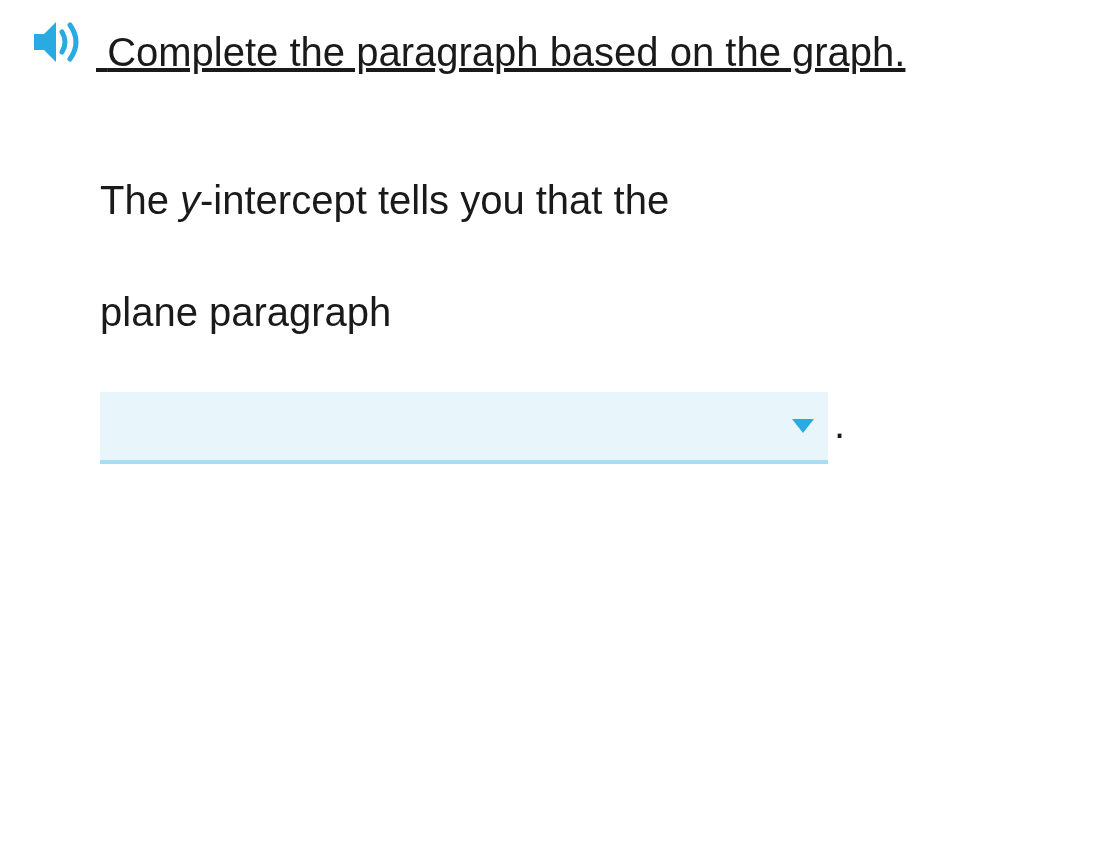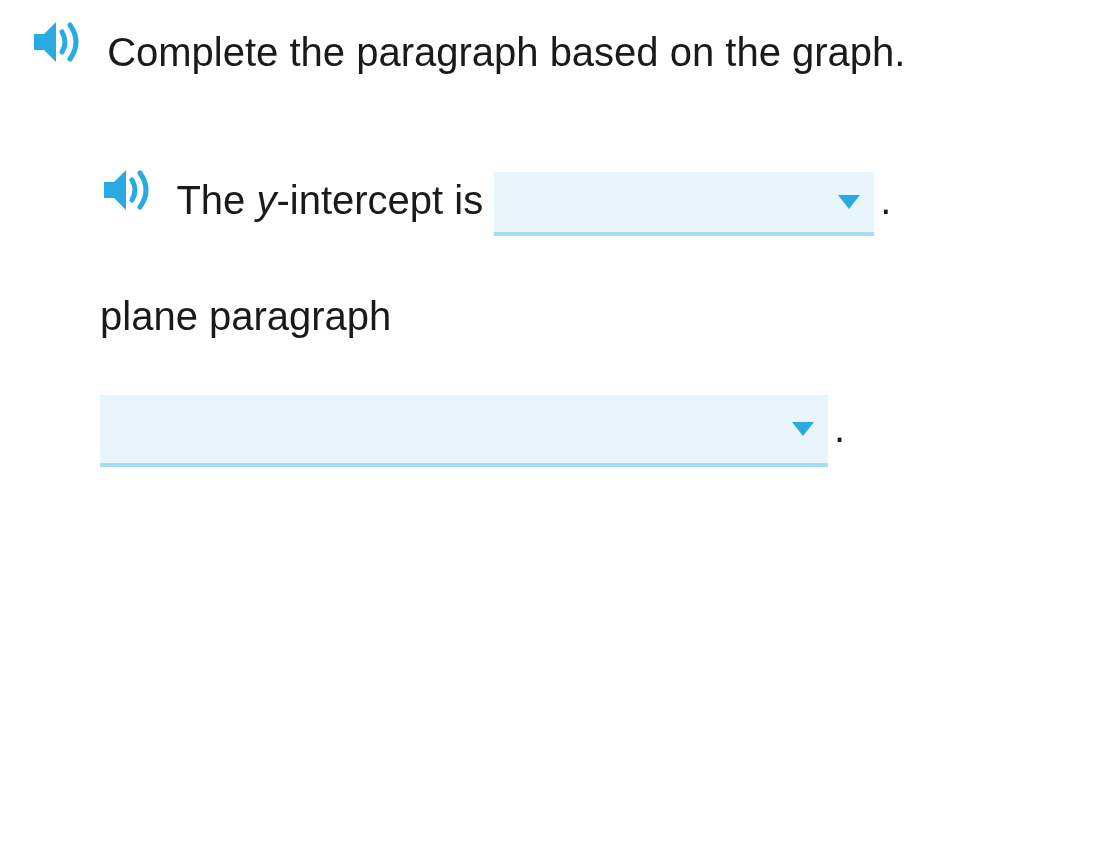--- a/index.html
+++ b/index.html
@@ -12,20 +12,21 @@
       background: #ffffff;
       width: 1106px;
       height: 861px;
       padding: 20px 30px;
       color: #1a1a1a;
       font-size: 40px;
       line-height: 1.6;
     }
     .prompt-section {
       margin-bottom: 60px;
+      text-decoration: underline;
     }
     .prompt-text {
       display: inline;
     }
     .answer-section {
       padding-left: 70px;
       line-height: 2.6;
     }
     .speaker-icon {
       display: inline-block;
@@ -85,35 +86,24 @@
       <path d="M 4 16 L 14 16 L 26 4 L 26 44 L 14 32 L 4 32 Z" fill="#29abe2"></path>
       <path d="M 32 14 Q 38 24 32 34" fill="none" stroke="#29abe2" stroke-width="5" stroke-linecap="round"></path>
       <path d="M 40 7 Q 52 24 40 41" fill="none" stroke="#29abe2" stroke-width="5" stroke-linecap="round"></path>
     </svg>
   </span>
   <span class="prompt-text">Complete the paragraph based on the graph.</span>
 </div>
 
 <div class="answer-section">
 
+
   <div class="line-block">
-    <span class="speaker-icon">
-      <svg width="54" height="48" viewBox="0 0 54 48">
-        <path d="M 4 16 L 14 16 L 26 4 L 26 44 L 14 32 L 4 32 Z" fill="#29abe2"></path>
-        <path d="M 32 14 Q 38 24 32 34" fill="none" stroke="#29abe2" stroke-width="5" stroke-linecap="round"></path>
-        <path d="M 40 7 Q 52 24 40 41" fill="none" stroke="#29abe2" stroke-width="5" stroke-linecap="round"></path>
-      </svg>
-    </span>
-    <span class="inline-text">The </span><span class="italic-y inline-text">y</span><span class="inline-text">-intercept is </span>
-    <span class="dropdown dropdown-small">
-      <span></span>
-      <span class="dropdown-caret"></span>
-    </span><span class="period">.</span>
+    <span class="inline-text">The </span><span class="italic-y inline-text">y</span><span class="inline-text">-intercept tells you that the</span>
   </div>
-
 
   <div class="line-block">
     <span class="inline-text">plane paragraph</span>
   </div>
 
   <div class="line-block">
     <span class="dropdown dropdown-large">
       <span></span>
       <span class="dropdown-caret"></span>
     </span><span class="period">.</span>

